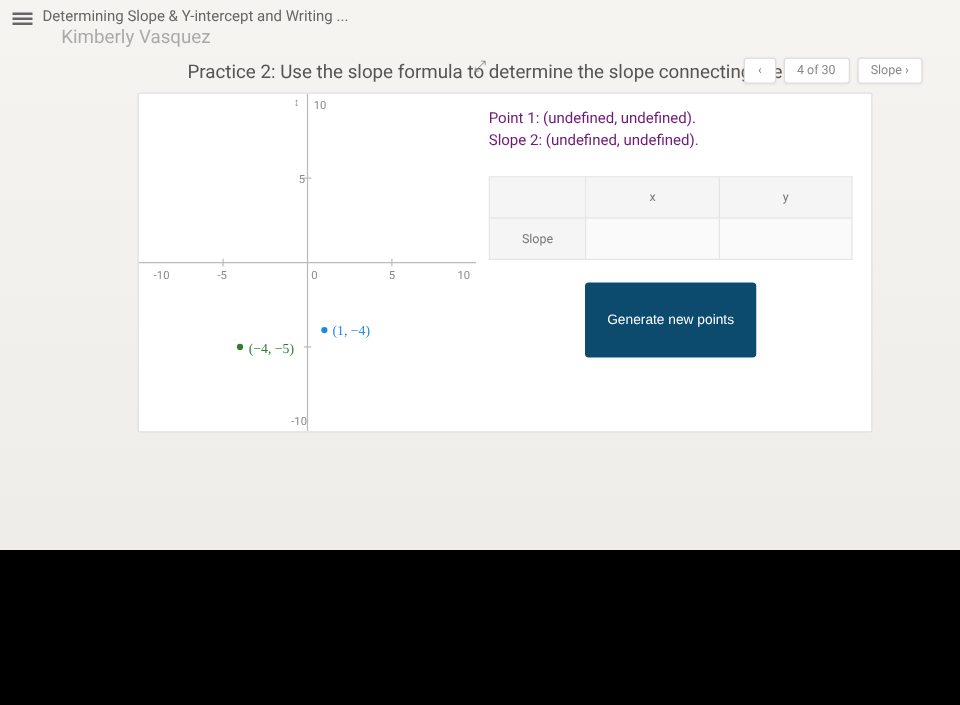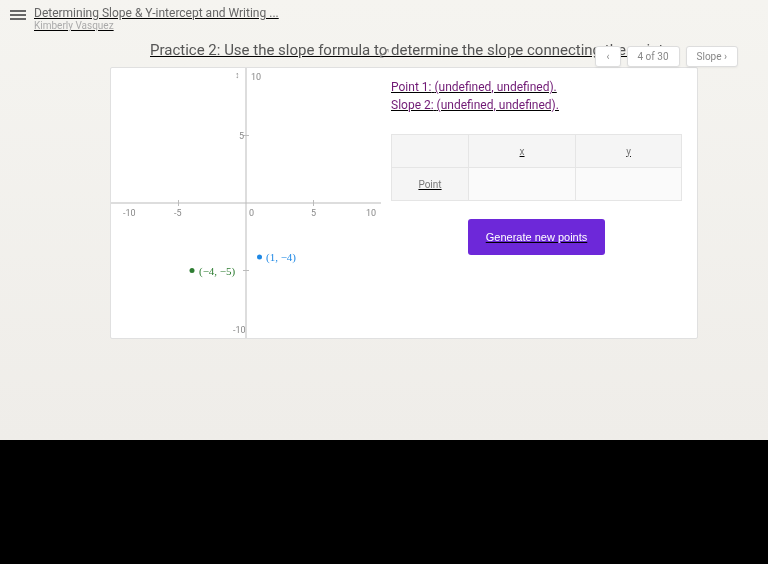--- a/index.html
+++ b/index.html
@@ -13,21 +13,20 @@
     position: relative;
   }
   .screen {
     position: absolute;
     top: 0;
     left: 0;
     width: 768px;
     height: 440px;
     background: linear-gradient(to bottom, #f5f4f0 0%, #efede9 100%);
     box-sizing: border-box;
-    text-decoration: underline;
   }
   .topbar {
     display: flex;
     align-items: flex-start;
     padding: 6px 10px 0 10px;
     color: #888;
     font-size: 11px;
   }
   .menu-icon {
     width: 16px;
@@ -39,22 +38,23 @@
   .menu-icon div {
     height: 2px;
     background: #666;
     margin: 2px 0;
   }
   .topbar .title {
     font-size: 12px;
     color: #666;
   }
   .topbar .subtitle {
-    font-size: 10px;
+    font-size: 15px;
     color: #aaa;
+    margin-left: 15px;
   }
   .topbar-right {
     position: absolute;
     top: 46px;
     right: 30px;
     display: flex;
     gap: 6px;
   }
   .nav-btn {
     background: #fff;
@@ -150,24 +150,24 @@
     vertical-align: middle;
   }
   .cursor-line {
     display: inline-block;
     width: 1px;
     height: 12px;
     background: #333;
     vertical-align: middle;
   }
   .gen-btn {
-    background: #6d28d9;
+    background: #0c4a6e;
     color: #fff;
     border: none;
-    padding: 12px 18px;
+    padding: 24px 18px;
     font-size: 11px;
     border-radius: 3px;
     cursor: pointer;
     margin-top: 18px;
     display: block;
     margin-left: auto;
     margin-right: auto;
   }
   .axis-label {
     font-size: 9px;
@@ -246,21 +246,21 @@
         </div>
 
         <table class="inputs">
           <tbody>
               <tr>
             <th></th>
             <th>x</th>
             <th>y</th>
           </tr>
           <tr>
-            <td class="label">Point</td>
+            <td class="label">Slope</td>
             <td></td>
             <td></td>
           </tr>
         </tbody>
           </table>
 
         <button class="gen-btn">Generate new points</button>
       </div>
 
     </div>

